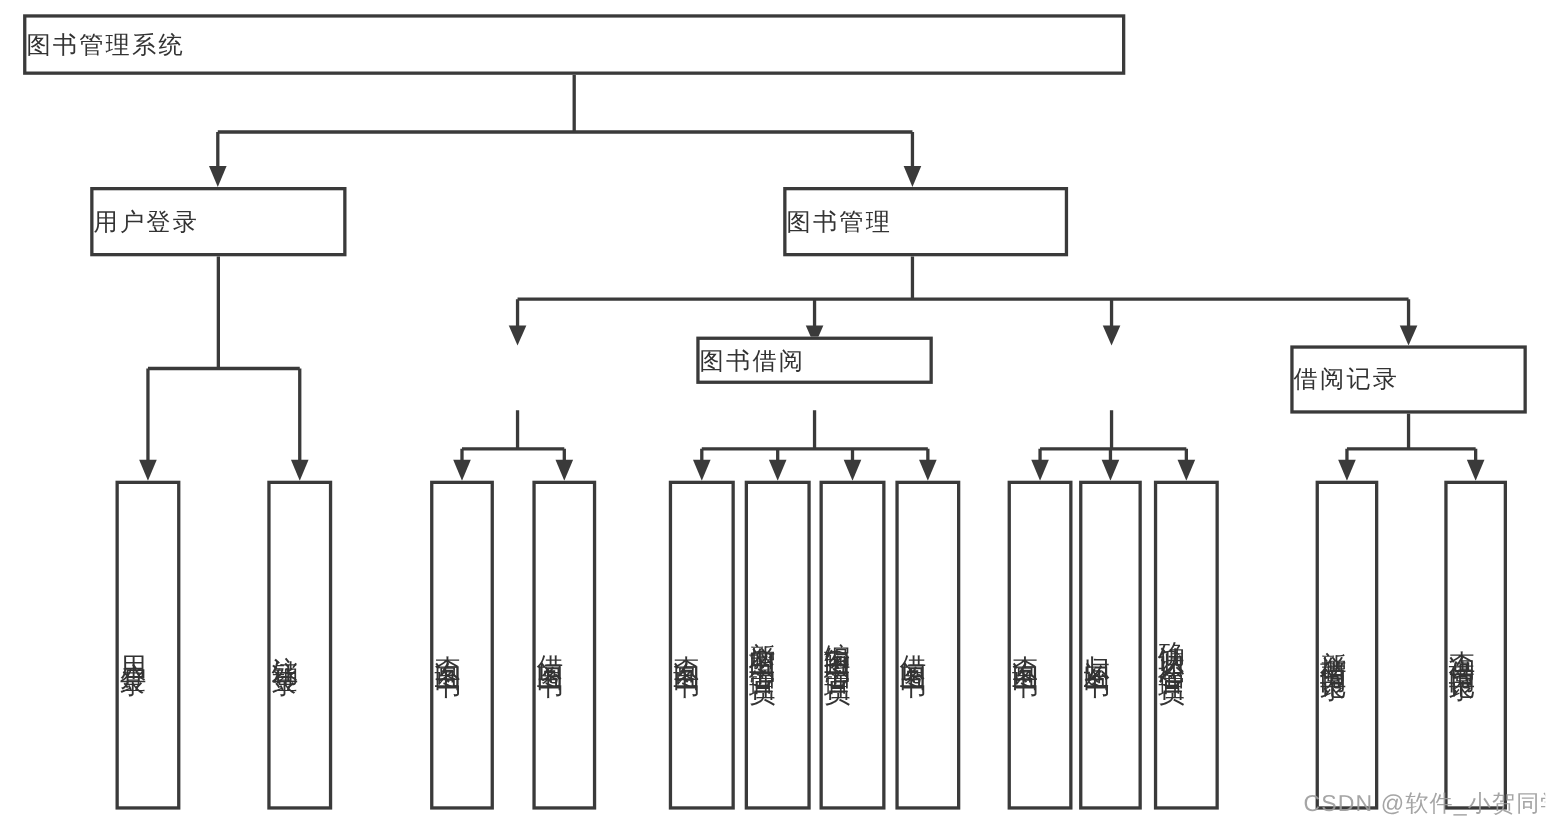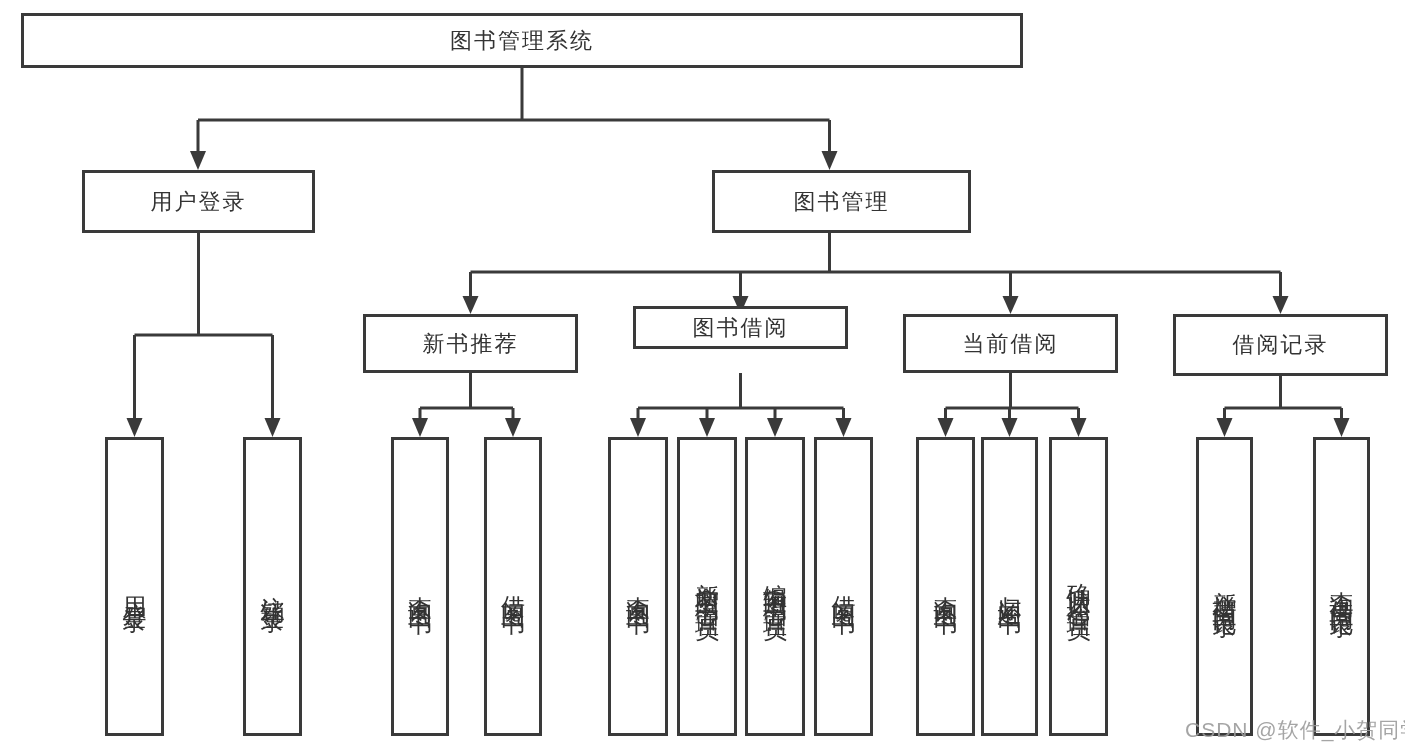--- a/index.html
+++ b/index.html
@@ -20,21 +20,21 @@
     position:absolute;left:0;top:0;
     pointer-events:none;
   }
   .connectors path{stroke:var(--line);stroke-width:3;fill:none;}
   .connectors polygon{fill:var(--line);stroke:none;}
   .box{
     position:absolute;
     background:#fff;
     border:3px solid var(--line);
     box-sizing:border-box;
-    display:flex;align-items:center;justify-content:center;
+    display:flex;align-items:center;
     color:var(--text);
     z-index:2;
   }
   .box.root span{font-size:24px;letter-spacing:3px;}
   .box.h span{font-size:22px;letter-spacing:2px;white-space:nowrap;}
   .box.v span{
     writing-mode:vertical-rl;
     text-orientation:upright;
     font-size:24px;
     letter-spacing:5px;
@@ -110,28 +110,22 @@
     <span>图书管理系统</span>
   </div>
 
   <div class="box h" style="left:82px;top:170px;width:233px;height:63px">
     <span>用户登录</span>
   </div>
   <div class="box h" style="left:712px;top:170px;width:259px;height:63px">
     <span>图书管理</span>
   </div>
 
-  <div class="box h" style="left:363px;top:314px;width:215px;height:59px">
-    <span>新书推荐</span>
-  </div>
   <div class="box h" style="left:633px;top:306px;width:215px;height:43px">
     <span>图书借阅</span>
-  </div>
-  <div class="box h" style="left:903px;top:314px;width:215px;height:59px">
-    <span>当前借阅</span>
   </div>
   <div class="box h" style="left:1173px;top:314px;width:215px;height:62px">
     <span>借阅记录</span>
   </div>
 
   <div class="box v" style="left:105px;top:437px;width:59px;height:299px">
     <span>用户登录</span>
   </div>
   <div class="box v" style="left:243px;top:437px;width:59px;height:299px">
     <span>注销登录</span>

